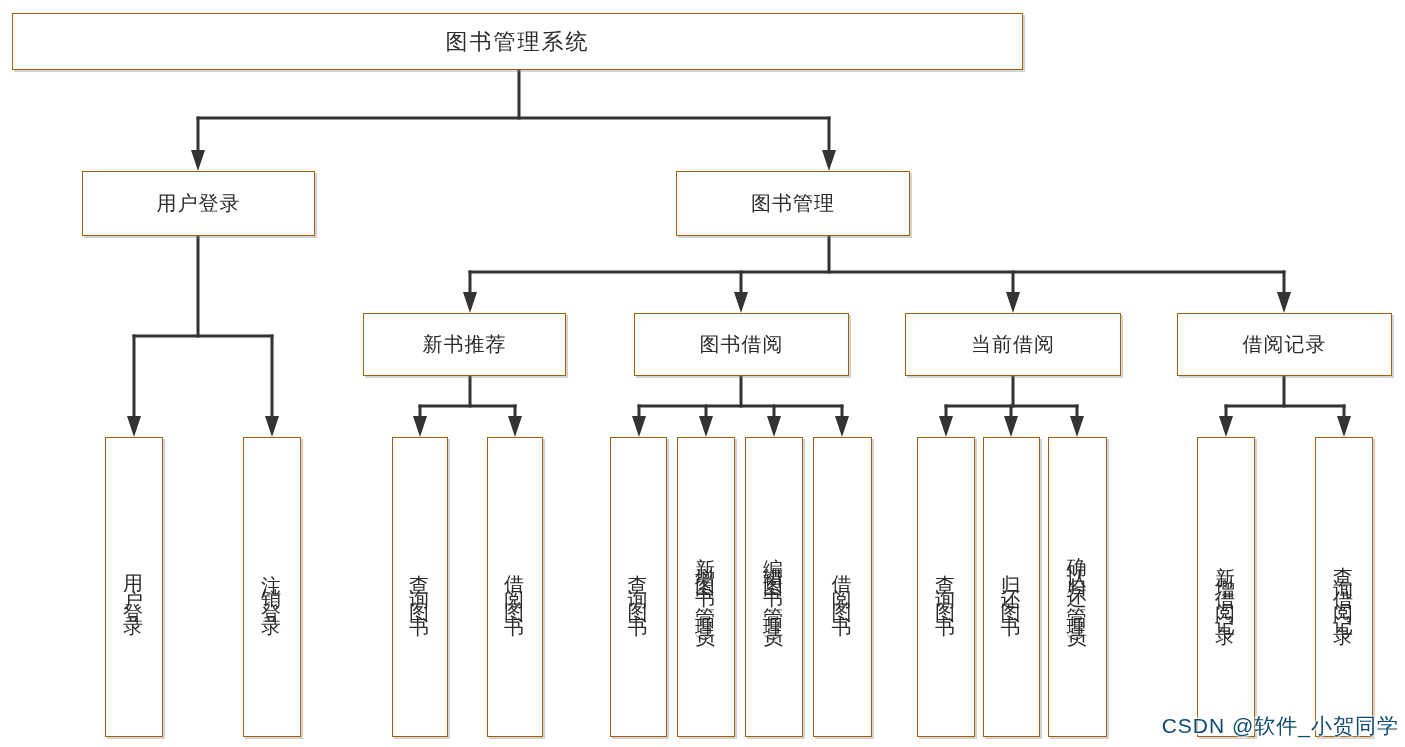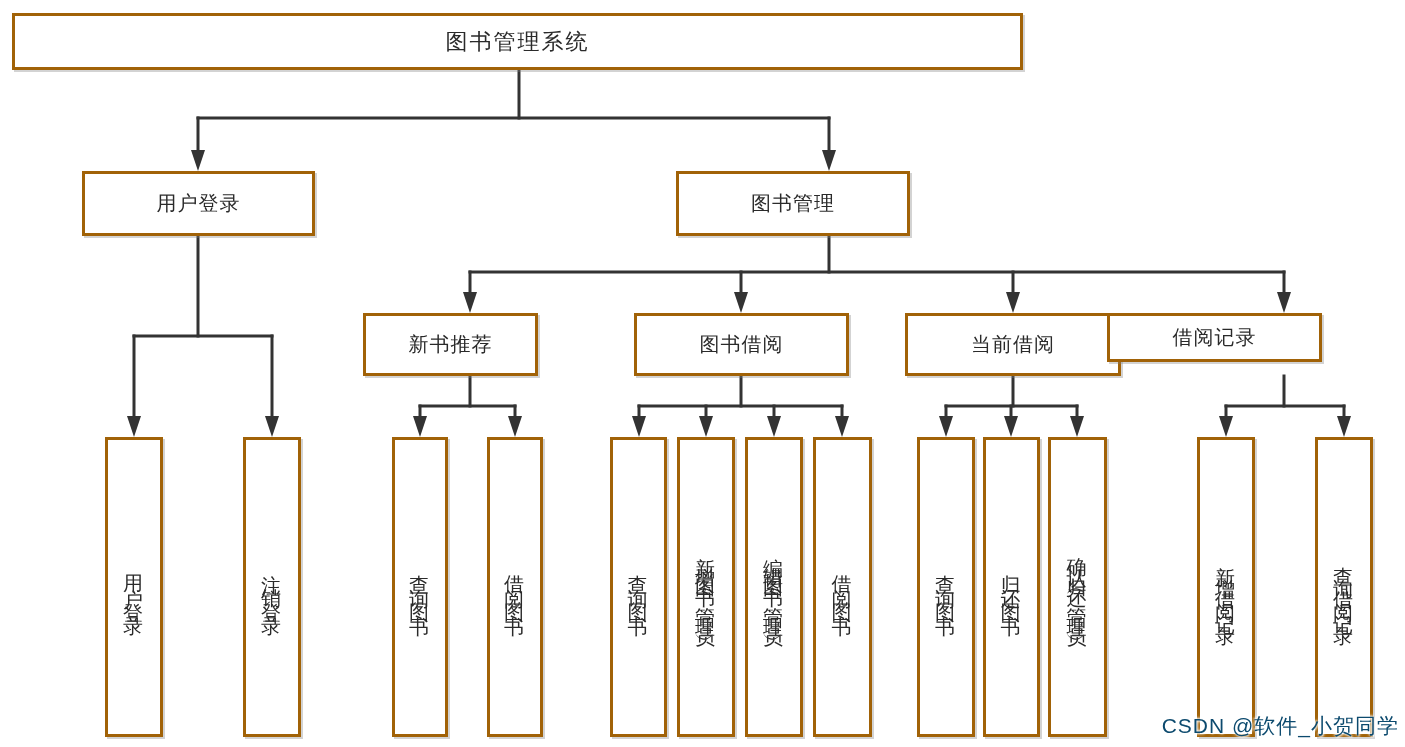--- a/index.html
+++ b/index.html
@@ -8,21 +8,21 @@
     width:1405px;height:747px;
     background:#ffffff;
     font-family:"Liberation Sans","DejaVu Sans",sans-serif;
     overflow:hidden;
   }
   svg.connectors{position:absolute;left:0;top:0;}
   .node{
     position:absolute;
     box-sizing:border-box;
     background:#ffffff;
-    border:3px solid #a16207;
+    border:1px solid #a16207;
     display:flex;align-items:center;justify-content:center;
     color:#2a2a2a;
     box-shadow:2px 2px 0 rgba(130,130,130,0.35);
   }
   .h{font-size:20px;letter-spacing:1px;}
   .root-box{font-size:22px;letter-spacing:2px;}
   .v{
     writing-mode:vertical-rl;
     font-size:20px;
     text-align:center;
@@ -115,30 +115,30 @@
     <span>图书管理系统</span>
   </div>
 
   <div class="node h" style="left:82px;top:171px;width:233px;height:65px">
     <span>用户登录</span>
   </div>
   <div class="node h" style="left:676px;top:171px;width:234px;height:65px">
     <span>图书管理</span>
   </div>
 
-  <div class="node h" style="left:363px;top:313px;width:175px;height:63px">
+  <div class="node h" style="left:363px;top:313px;width:203px;height:63px">
     <span>新书推荐</span>
   </div>
   <div class="node h" style="left:905px;top:313px;width:216px;height:63px">
     <span>当前借阅</span>
   </div>
   <div class="node h" style="left:634px;top:313px;width:215px;height:63px">
     <span>图书借阅</span>
   </div>
-  <div class="node h" style="left:1107px;top:313px;width:215px;height:49px">
+  <div class="node h" style="left:1177px;top:313px;width:215px;height:63px">
     <span>借阅记录</span>
   </div>
 
   <div class="node v ls14" style="left:105px;top:437px;width:58px;height:300px">
     <span>用户登录</span>
   </div>
   <div class="node v ls14" style="left:243px;top:437px;width:58px;height:300px">
     <span>注销登录</span>
   </div>
 

